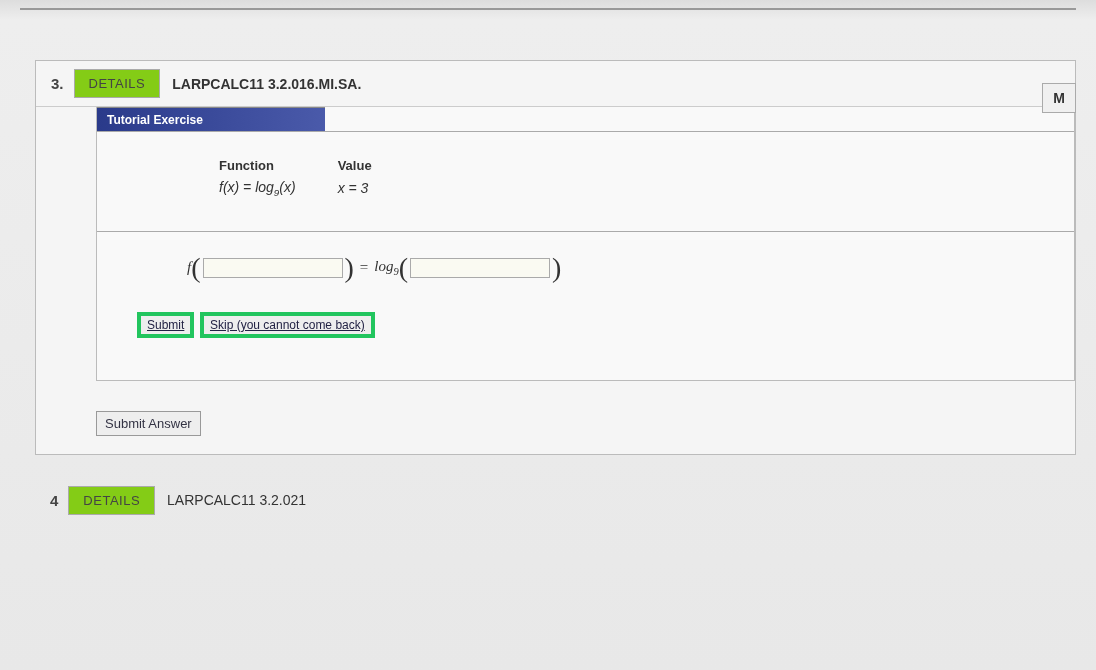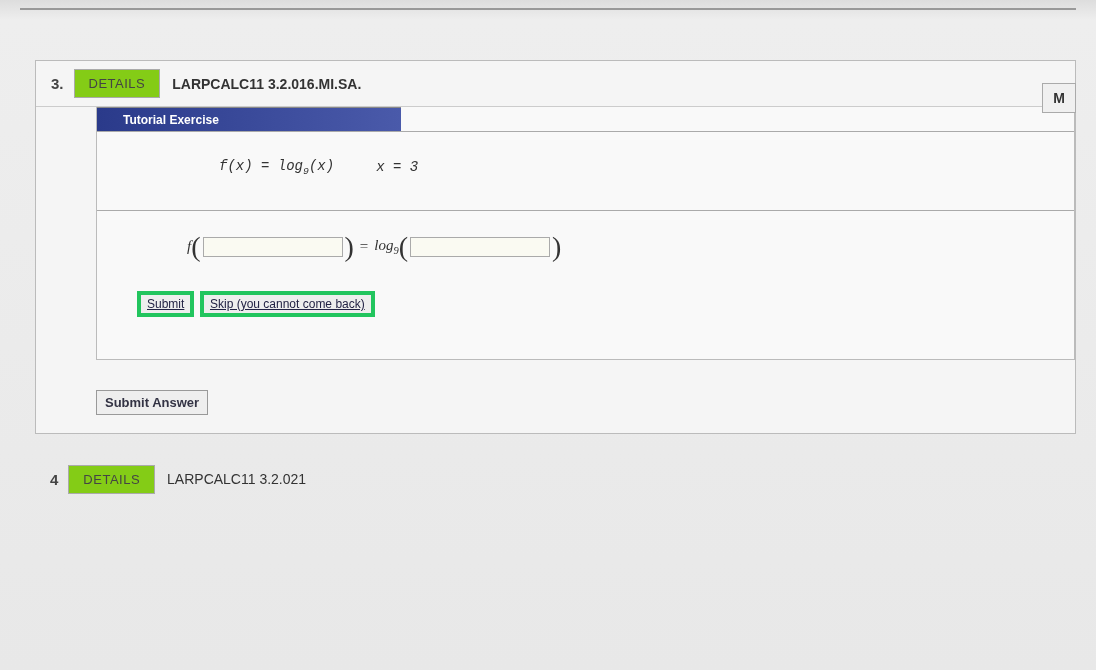--- a/index.html
+++ b/index.html
@@ -77,22 +77,22 @@
     margin: 0 0 0 60px;
     border: 1px solid #bbb;
     border-top: none;
     background: #f9f9f9;
   }
   .section-header {
     background: linear-gradient(to right, #2a3a8a, #4a5aaa);
     color: #fff;
     font-weight: bold;
     font-size: 12px;
-    padding: 5px 26px;
-    width: 304px;
+    padding: 5px 10px;
+    width: 228px;
     border-top: 1px solid #888;
   }
   .section-divider {
     border-top: 1px solid #aaa;
     margin-top: -1px;
   }
   .section-body {
     padding: 12px 20px 30px 20px;
     font-size: 13px;
     color: #333;
@@ -104,21 +104,21 @@
     font-weight: bold;
     padding: 2px 20px;
     text-align: left;
     font-size: 13px;
   }
   .func-table td {
     padding: 2px 20px;
     font-size: 13px;
   }
   .math-expr {
-    font-family: Liberation Mono, monospace;
+    font-family: Liberation Sans, sans-serif;
     font-style: italic;
     font-size: 14px;
   }
   .step-body .math-row {
     margin: 10px 0 30px 70px;
     display: flex;
     align-items: center;
     font-family: 'Times New Roman', serif;
     font-style: italic;
     font-size: 15px;
@@ -158,21 +158,20 @@
   }
   .submit-answer {
     border: 1px solid #999;
     background: #eee;
     padding: 4px 8px;
     font-size: 13px;
     color: #334;
     cursor: pointer;
     margin: 30px 0 0 60px;
     display: inline-block;
-    font-weight: bold;
   }
   .next-question {
     margin: 25px 20px 0 35px;
     display: flex;
     align-items: center;
     padding-top: 6px;
   }
   .next-qnum {
     font-weight: bold;
     font-size: 15px;
@@ -196,20 +195,24 @@
     <div class="right-btn">M</div>
 
 
     <div class="exercise-box">
 
       <div class="section-header">Tutorial Exercise</div>
       <div class="section-divider"></div>
       <div class="section-body">
         <table class="func-table">
           <tbody>
+              <tr>
+            <th>Function</th>
+            <th>Value</th>
+          </tr>
           <tr>
             <td>
               <span class="math-expr">
                 <span>f(x) = log</span><sub>9</sub><span>(x)</span>
               </span>
             </td>
             <td>
               <span class="math-expr">x = 3</span>
             </td>
           </tr>

